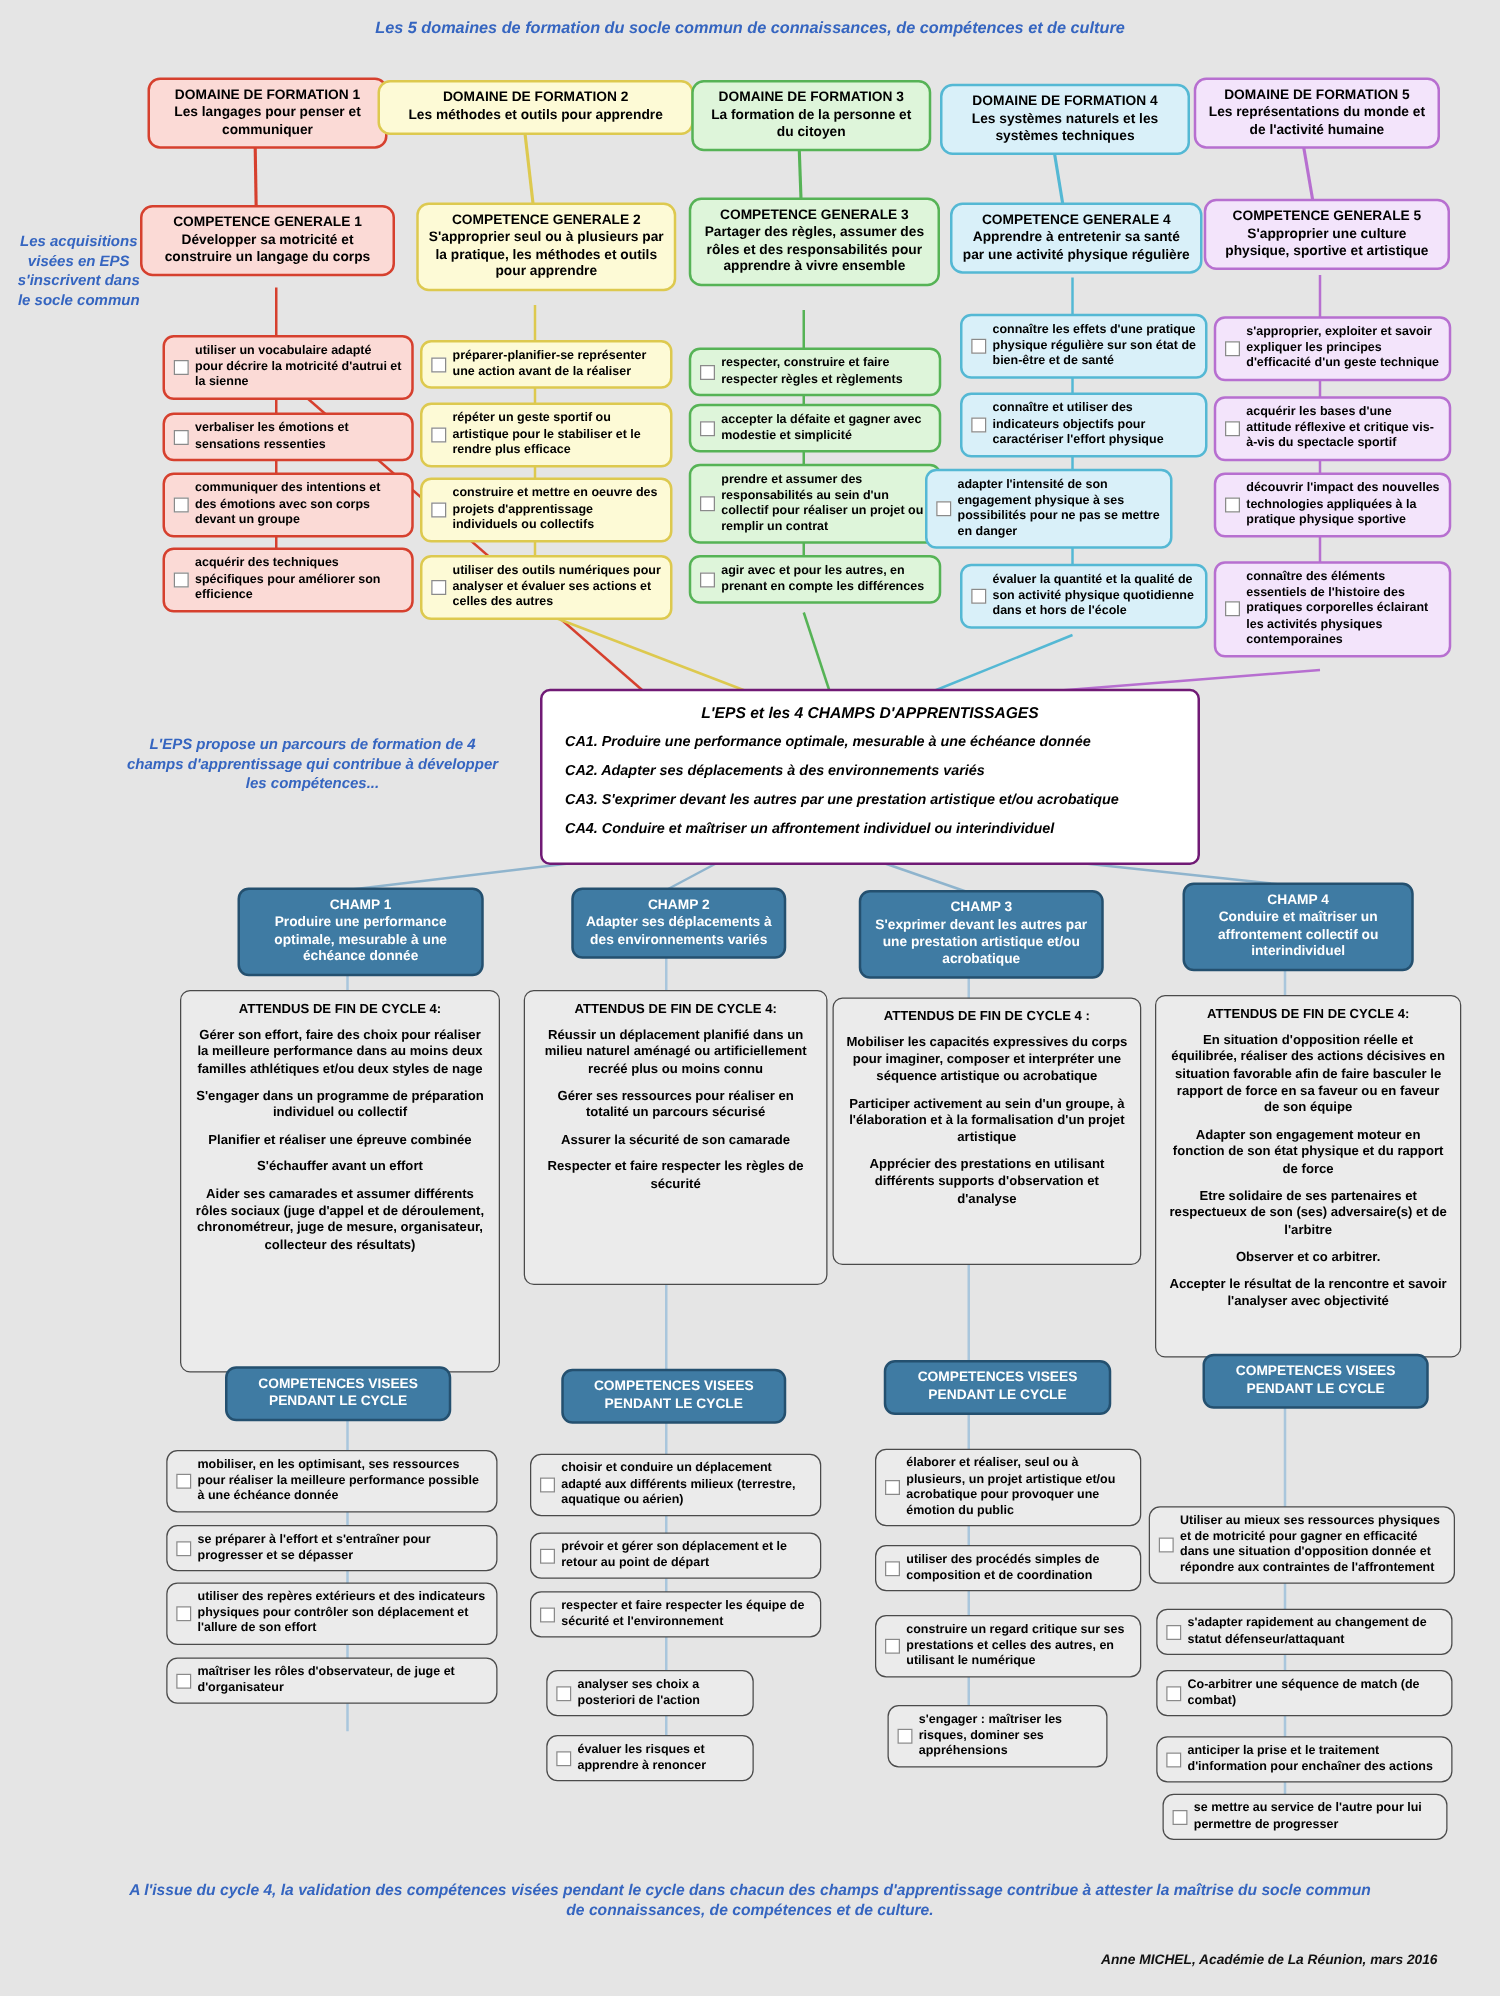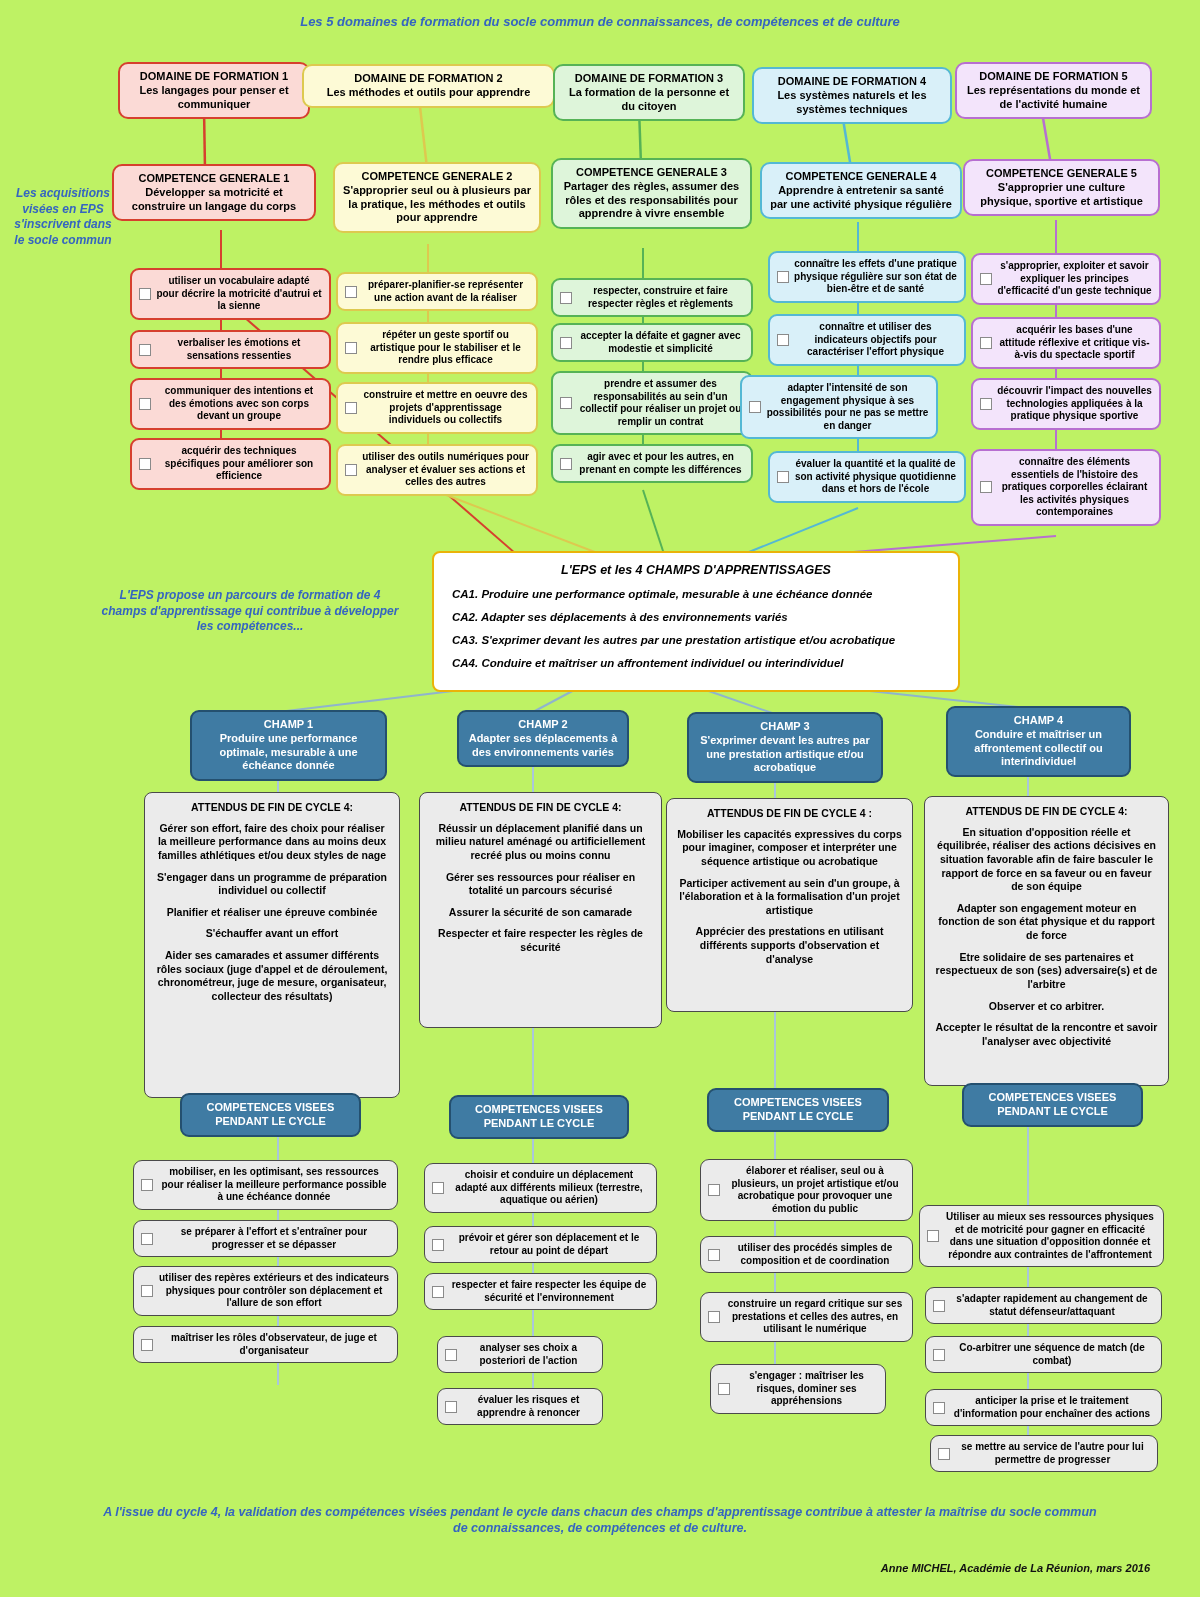--- a/index.html
+++ b/index.html
@@ -1,33 +1,33 @@
 <!DOCTYPE html>
 <html><head>
 <meta charset="utf-8">
 <style>
   html,body{margin:0;padding:0;background:#fff;}
-  .canvas{position:relative;width:1200px;height:1597px;font-family:"Liberation Sans",sans-serif;background:#bef264;overflow:hidden;}
+  .canvas{position:relative;width:1200px;height:1597px;font-family:"Liberation Sans",sans-serif;background:#e5e5e5;overflow:hidden;}
   .svg-layer{position:absolute;left:0;top:0;z-index:0;}
   .page-title{position:absolute;z-index:2;left:0;top:14px;width:100%;text-align:center;font-size:13px;font-weight:bold;font-style:italic;color:#3565c0;}
   .note{position:absolute;z-index:2;text-align:center;font-size:12px;font-weight:bold;font-style:italic;color:#3565c0;line-height:1.3;}
   .credit{position:absolute;z-index:2;font-size:11px;font-style:italic;font-weight:bold;color:#111;text-align:right;}
   .box{position:absolute;z-index:2;border-radius:10px;text-align:center;font-weight:bold;padding:6px 8px;line-height:1.25;font-size:11px;}
   .domain,.cg{border:2.5px solid;}
   .leaf{position:absolute;z-index:2;display:flex;align-items:center;gap:5px;border-radius:9px;border:2px solid;padding:5px 7px;font-size:10px;font-weight:bold;line-height:1.25;background:#fff;}
-  .leaf .lt{flex:1;text-align:center;}
+  .leaf .lt{flex:1;text-align:left;}
   .cb{width:10px;height:10px;min-width:10px;border:1.5px solid #8a8a8a;background:#fff;display:inline-block;}
   .c-red{background:#fbdad6;border-color:#d6402e;}
   .c-yellow{background:#fdfad6;border-color:#ddc94f;}
   .c-green{background:#def5da;border-color:#56b356;}
   .c-blue{background:#d9f0f9;border-color:#54b8d4;}
   .c-purple{background:#f3e4fb;border-color:#b76fd0;}
   .c-gray{background:#ebebeb;border-color:#4a4a4a;border-width:1.5px;}
   .champ{background:#3f7ba3;border:2px solid #24506f;color:#fff;border-radius:9px;}
-  .eps{position:absolute;z-index:2;background:#fff;border:2px solid #eab308;border-radius:8px;padding:10px 18px;}
+  .eps{position:absolute;z-index:2;background:#fff;border:2px solid #701a75;border-radius:8px;padding:10px 18px;}
   .eps-title{text-align:center;font-weight:bold;font-style:italic;font-size:12.5px;margin-bottom:10px;}
   .eps-item{font-weight:bold;font-style:italic;font-size:11.5px;margin:11px 0;}
   .attendus{position:absolute;z-index:2;background:#ebebeb;border:1.5px solid #4a4a4a;border-radius:8px;padding:8px 10px;font-size:10.5px;font-weight:bold;line-height:1.3;text-align:center;}
   .attendus .att-title{margin-bottom:7px;}
   .attendus p{margin:0 0 8px 0;}
   .cv{font-size:11px;}
 </style>
 </head>
 <body>
 

